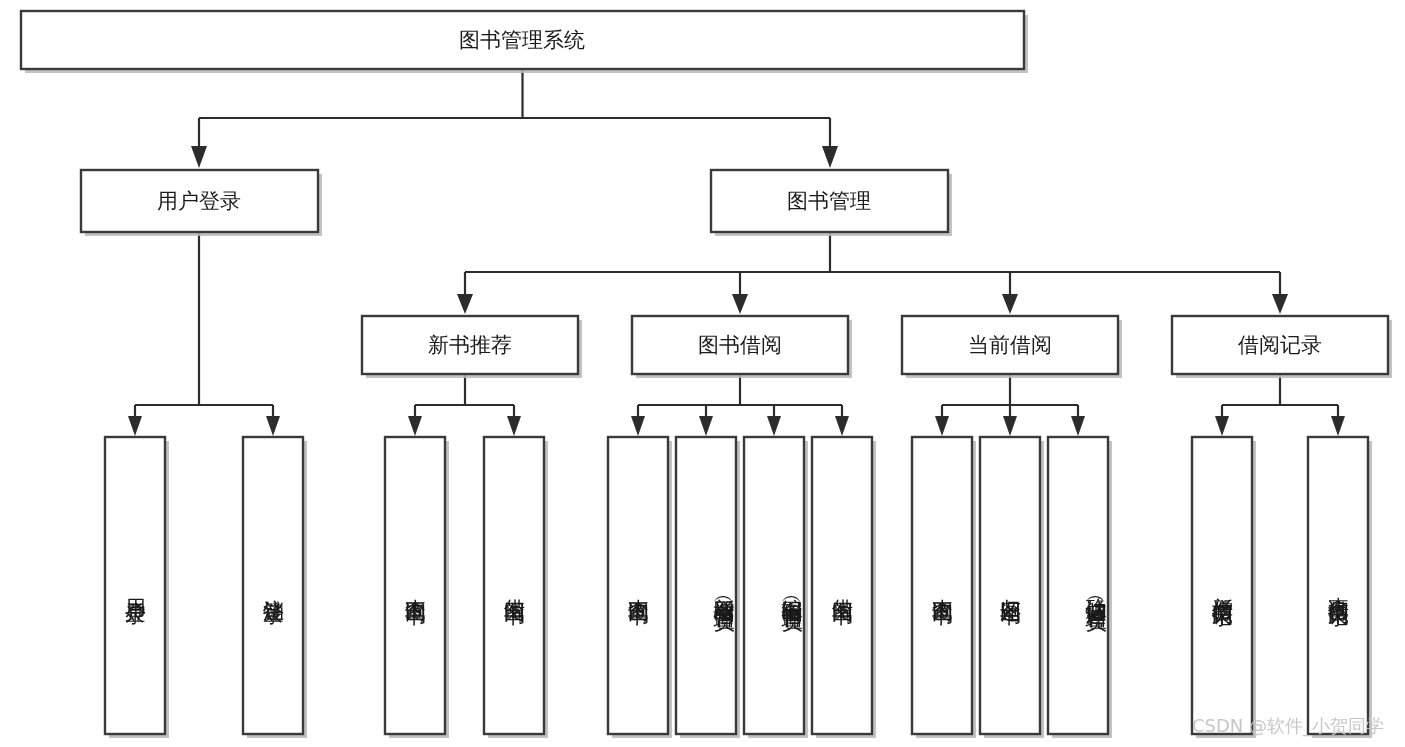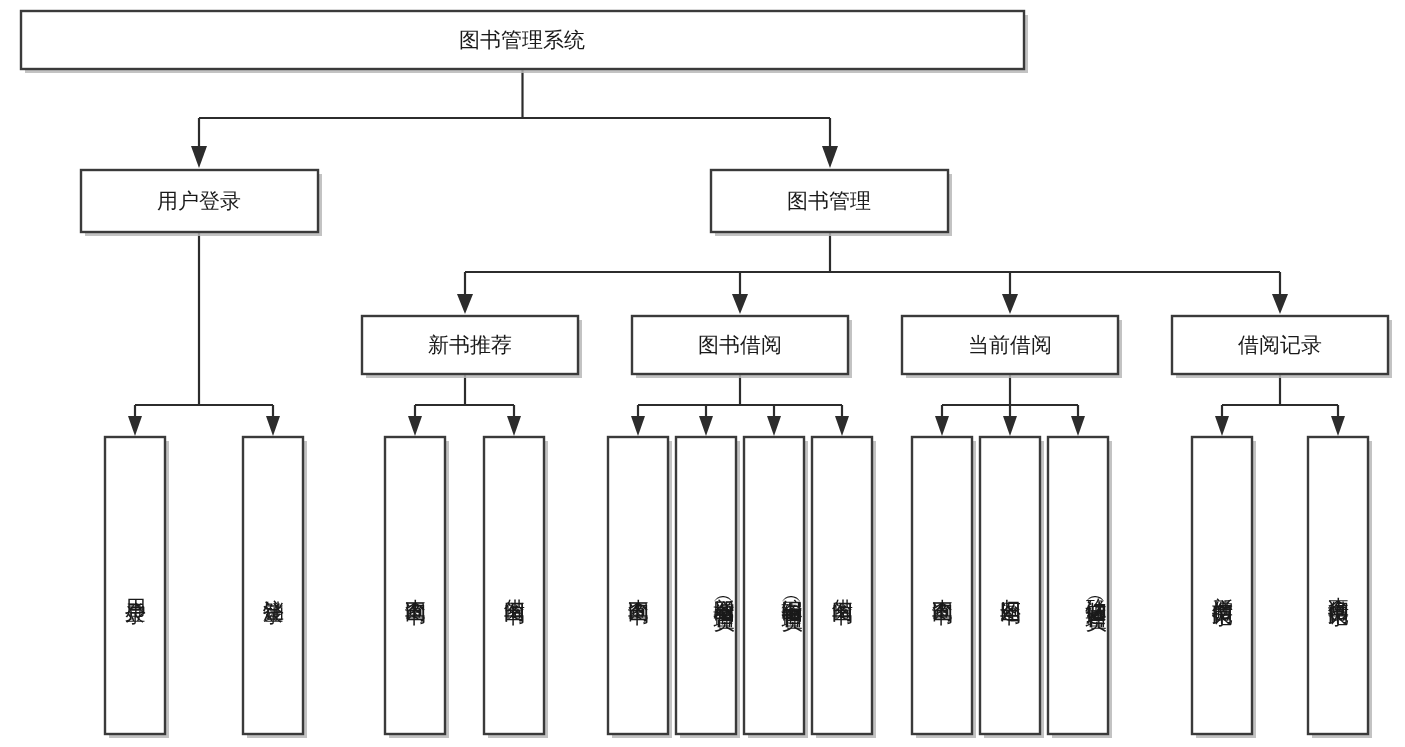--- a/index.html
+++ b/index.html
@@ -271,14 +271,15 @@
   <div class="label-vertical" style="left:744px; top:437px; width:60px; height:297px; align-items:flex-start; padding-top:8px; box-sizing:border-box;">编辑图书（管理员）</div>
   <div class="label-vertical" style="left:812px; top:437px; width:60px; height:297px;">借阅图书</div>
 
   <div class="label-vertical" style="left:912px; top:437px; width:60px; height:297px;">查询图书</div>
   <div class="label-vertical" style="left:980px; top:437px; width:60px; height:297px;">归还图书</div>
   <div class="label-vertical" style="left:1048px; top:437px; width:60px; height:297px; align-items:flex-start; padding-top:8px; box-sizing:border-box;">确认归还（管理员）</div>
 
   <div class="label-vertical" style="left:1192px; top:437px; width:60px; height:297px;">新增借阅记录</div>
   <div class="label-vertical" style="left:1308px; top:437px; width:60px; height:297px;">查询借阅记录</div>
 
+  <div class="watermark" style="left:1192px; top:714px;">CSDN @软件_小贺同学</div>
 
 </div>
 
 </body></html>

